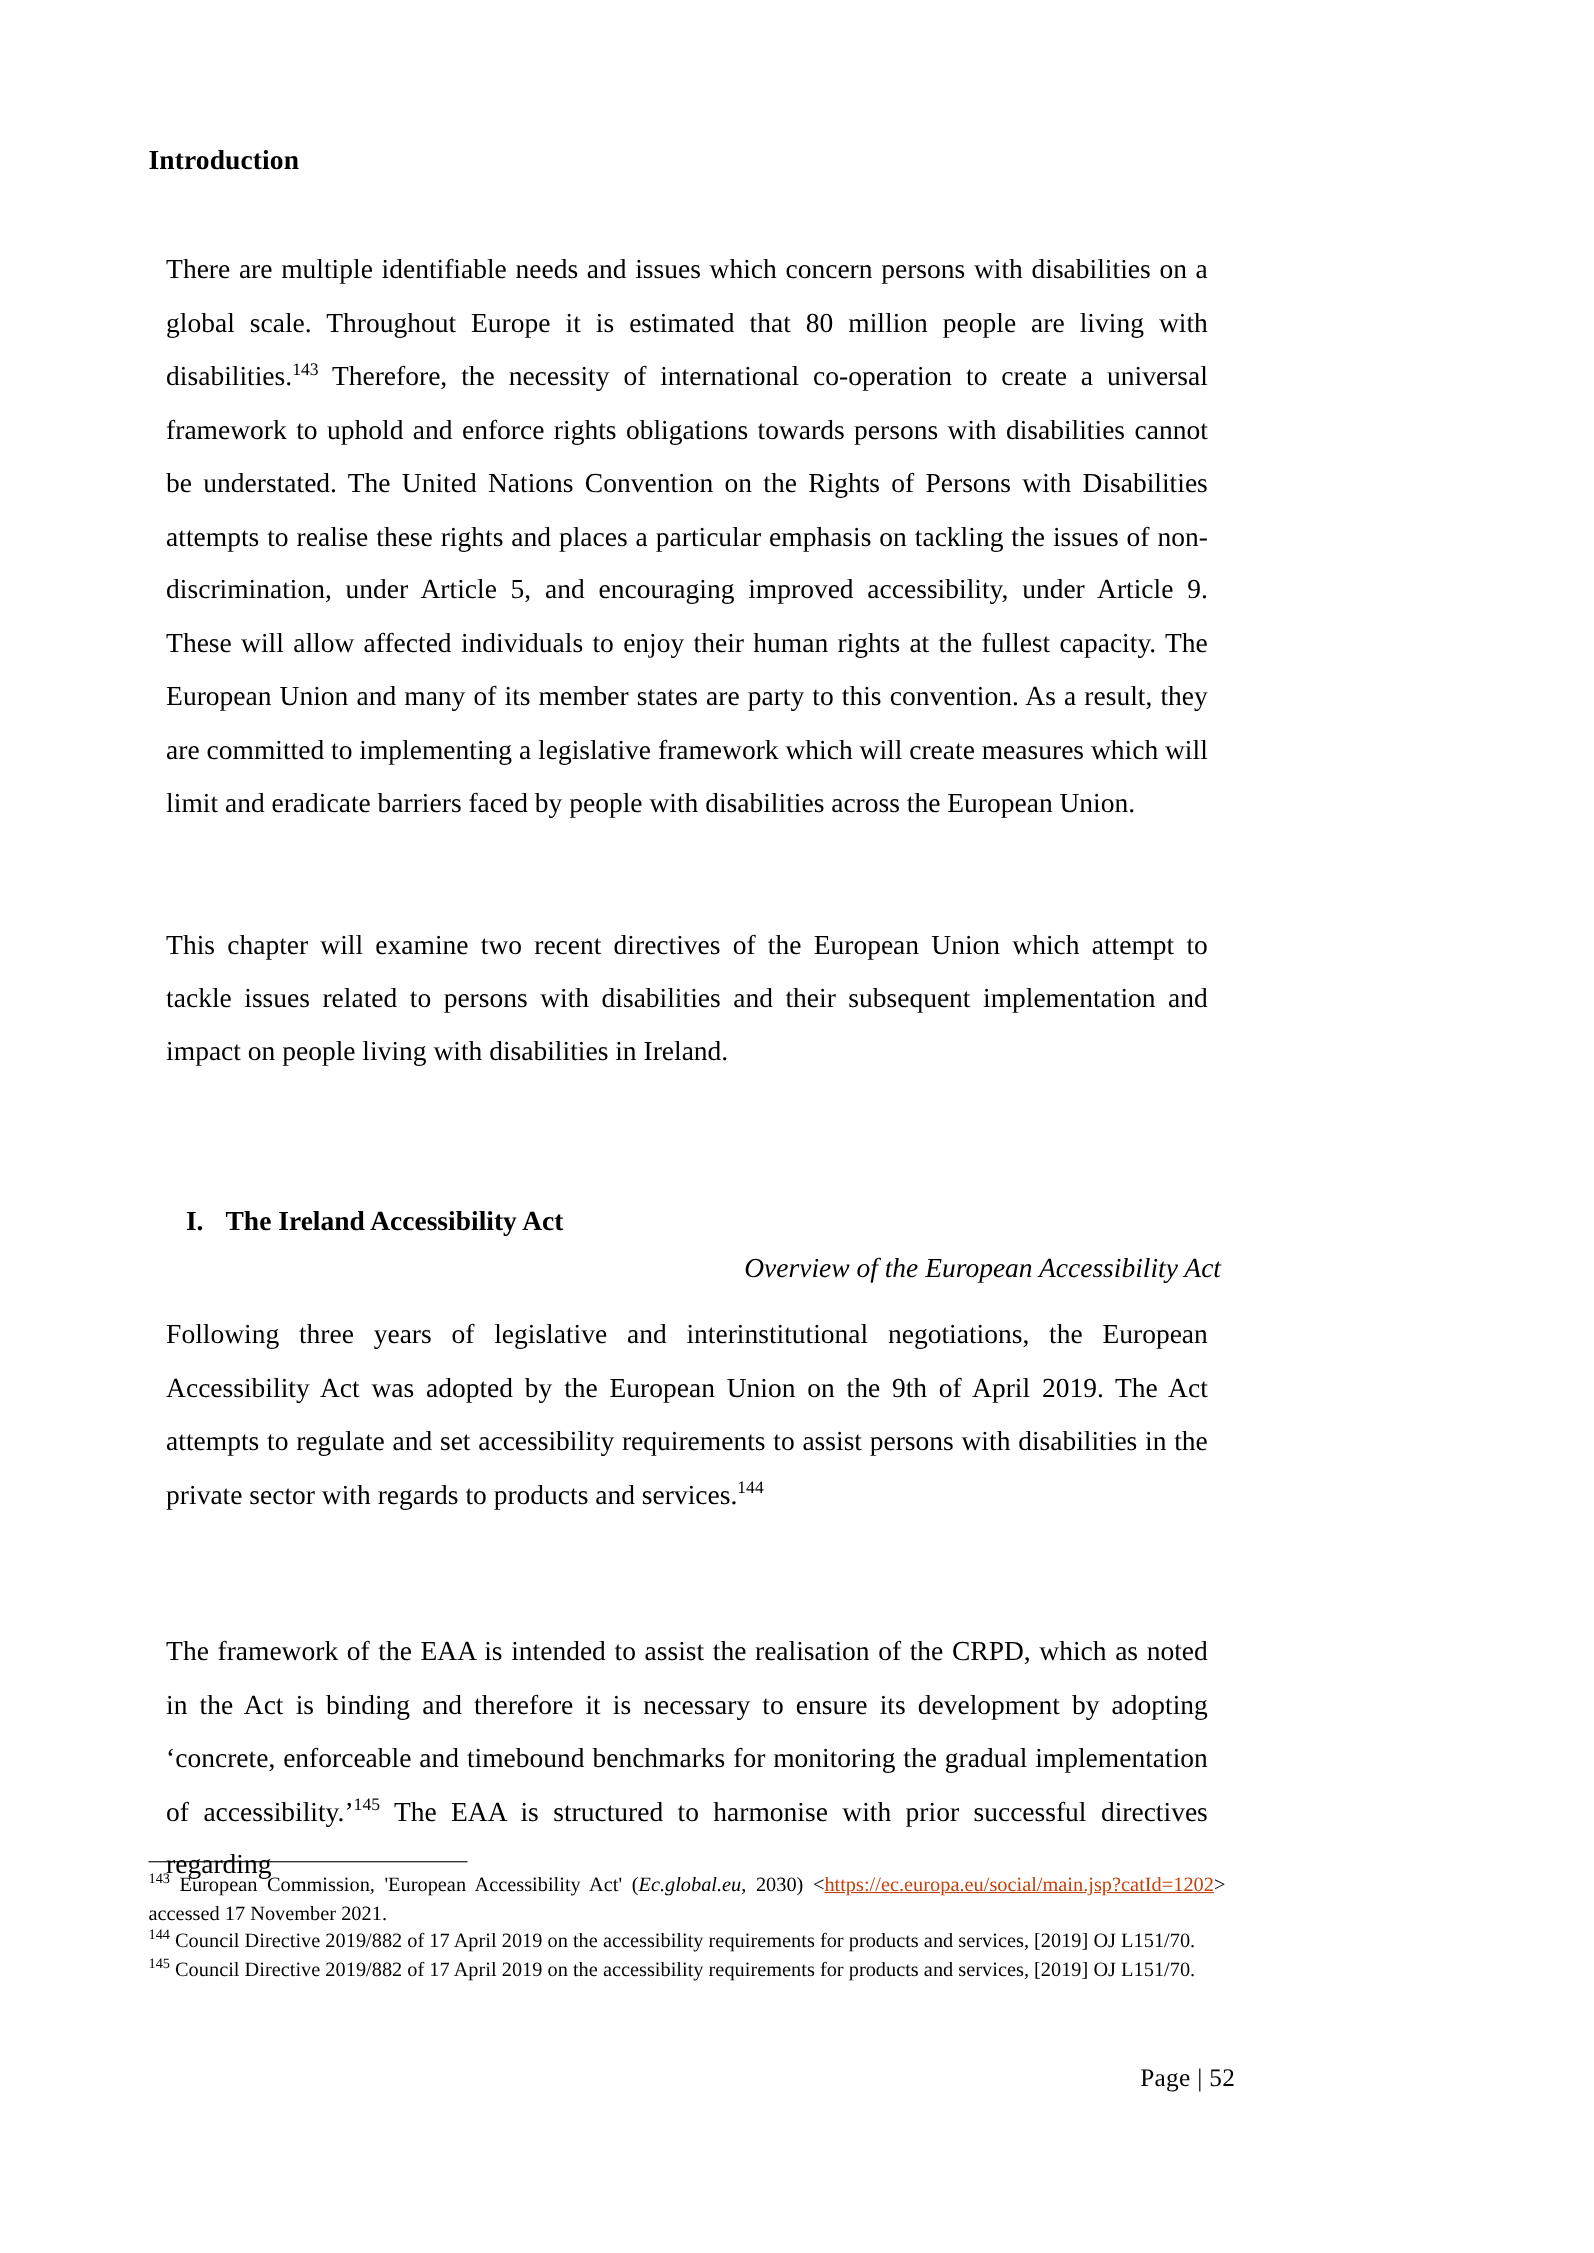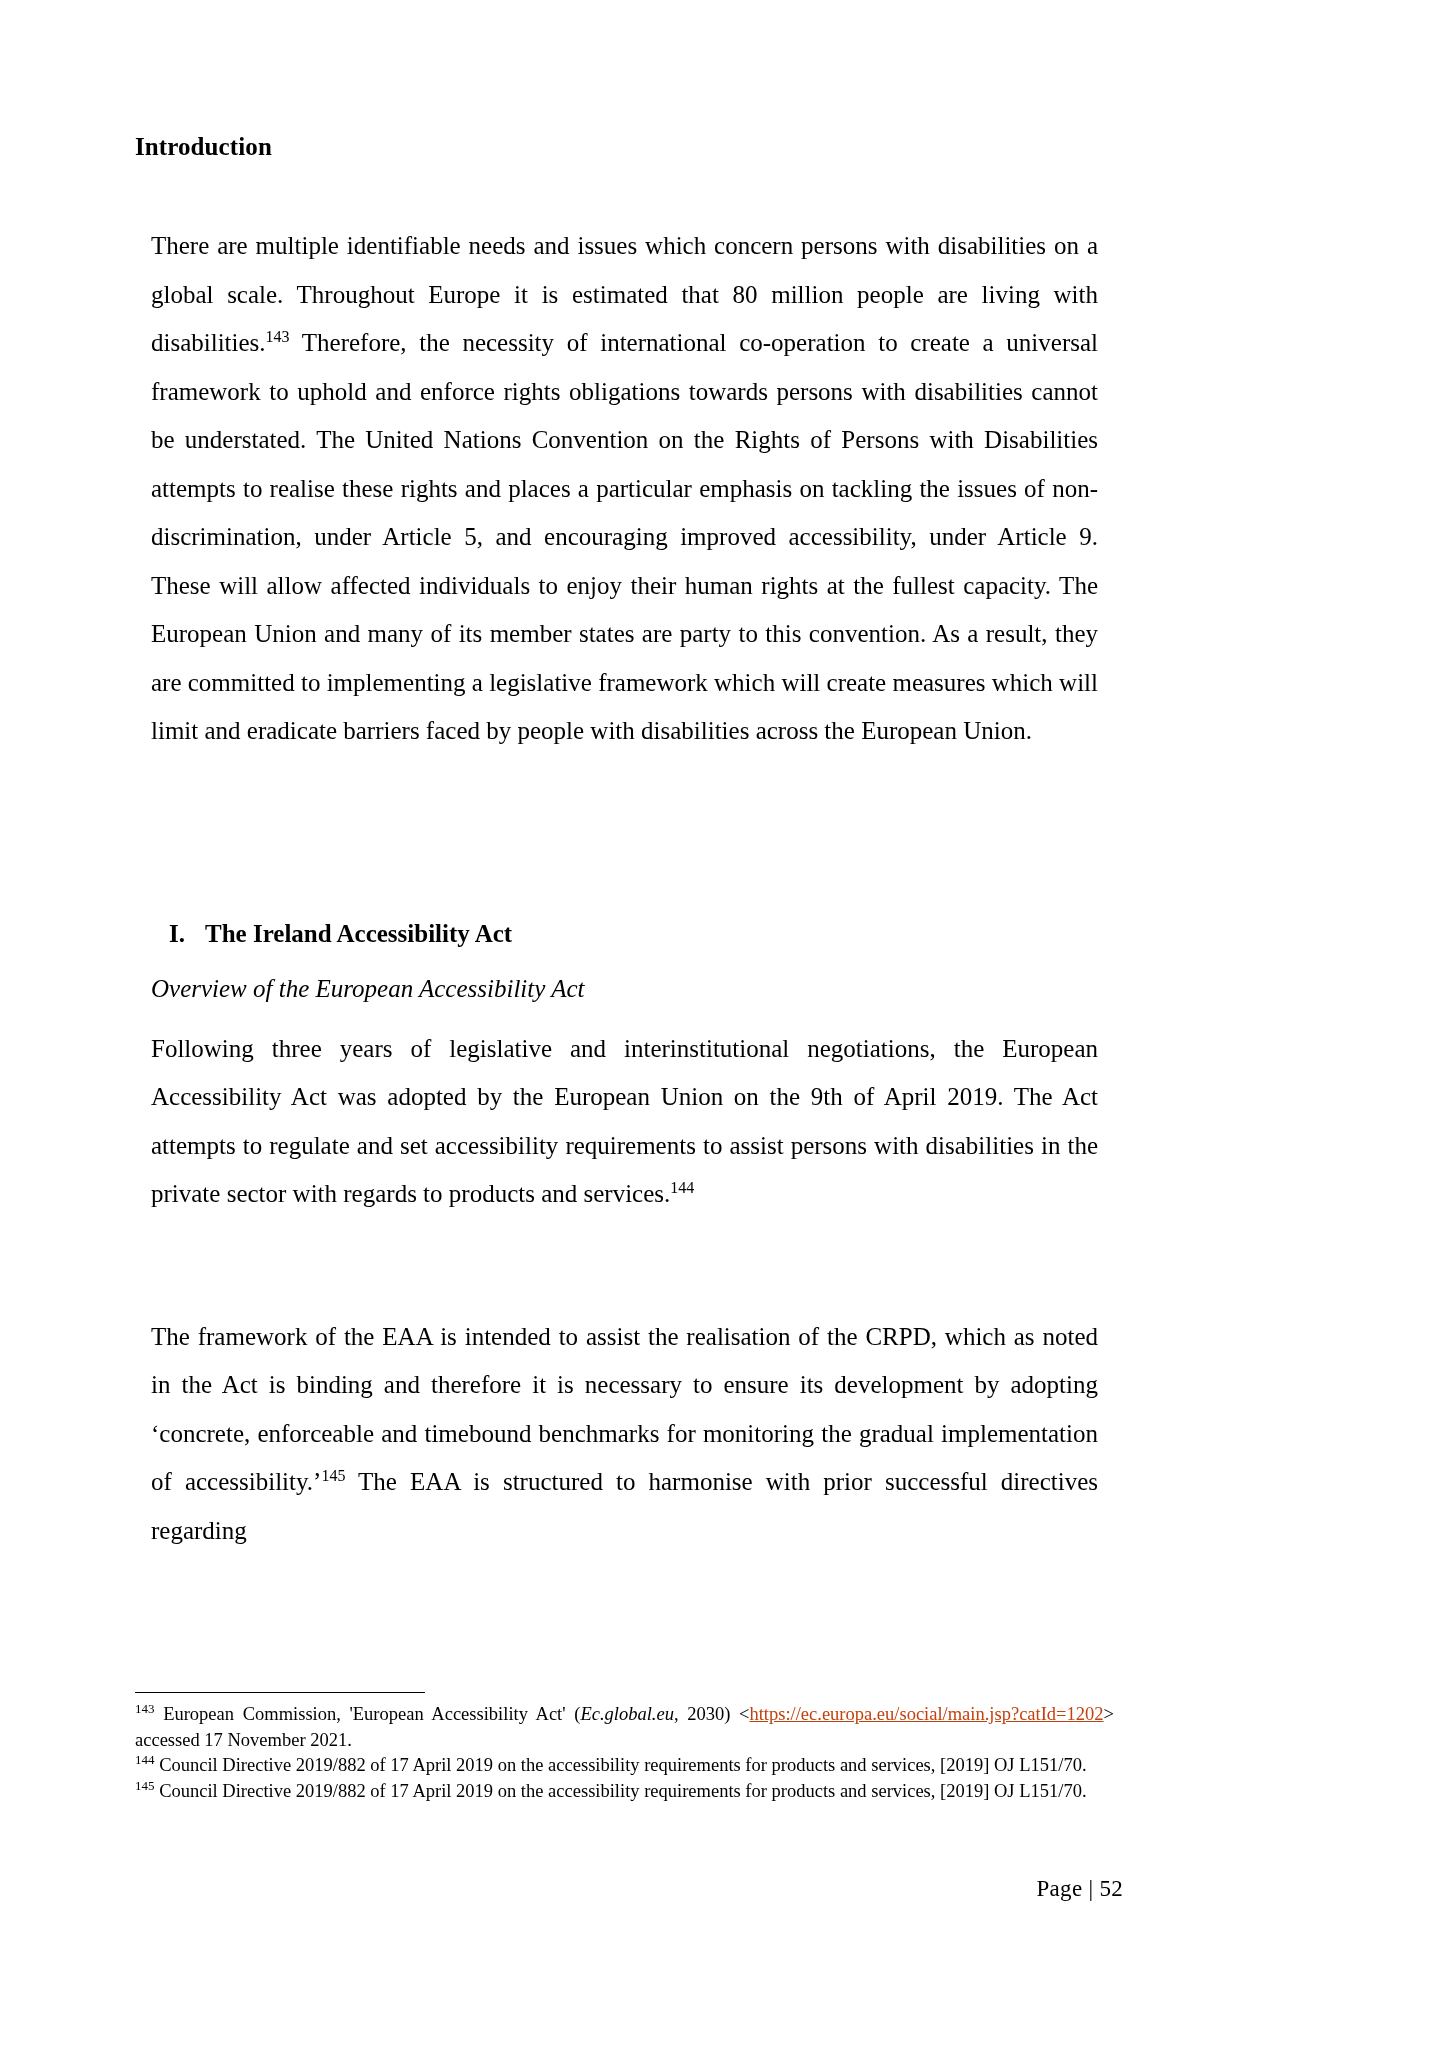--- a/index.html
+++ b/index.html
@@ -51,22 +51,23 @@
   .section-head .numeral {
     display: inline-block;
     width: 70px;
     padding-left: 34px;
     box-sizing: border-box;
   }
   .subhead-italic {
     font-size: 25px;
     font-style: italic;
     line-height: 40px;
-    margin: 16px;
+    margin: 4px;
     padding-top: 4px;
+    text-align: right;
   }
   sup.fn {
     font-size: 16px;
     vertical-align: super;
     line-height: 0;
   }
   .footnotes {
     position: absolute;
     left: 135px;
     top: 1692px;
@@ -111,20 +112,21 @@
   <div class="content">
 
     <h1 class="heading">Introduction</h1>
 
     <div class="gap-after-heading"></div>
 
     <p class="body-par"><span>There are multiple identifiable needs and issues which concern persons with disabilities on a global scale. Throughout Europe it is estimated that 80 million people are living with disabilities.</span><sup class="fn">143</sup><span> Therefore, the necessity of international co-operation to create a universal framework to uphold and enforce rights obligations towards persons with disabilities cannot be understated. The United Nations Convention on the Rights of Persons with Disabilities attempts to realise these rights and places a particular emphasis on tackling the issues of non-discrimination, under Article 5, and encouraging improved accessibility, under Article 9. These will allow affected individuals to enjoy their human rights at the fullest capacity. The European Union and many of its member states are party to this convention. As a result, they are committed to implementing a legislative framework which will create measures which will limit and eradicate barriers faced by people with disabilities across the European Union.</span></p>
 
     <div class="par-gap"></div>
 
+    <p class="body-par">This chapter will examine two recent directives of the European Union which attempt to tackle issues related to persons with disabilities and their subsequent implementation and impact on people living with disabilities in Ireland.</p>
 
     <div class="sec-gap"></div>
     <div class="par-gap"></div>
 
     <div class="section-head">
       <span class="numeral">I.</span>
       <span>The Ireland Accessibility Act</span>
     </div>
 
     <p class="subhead-italic">Overview of the European Accessibility Act</p>

